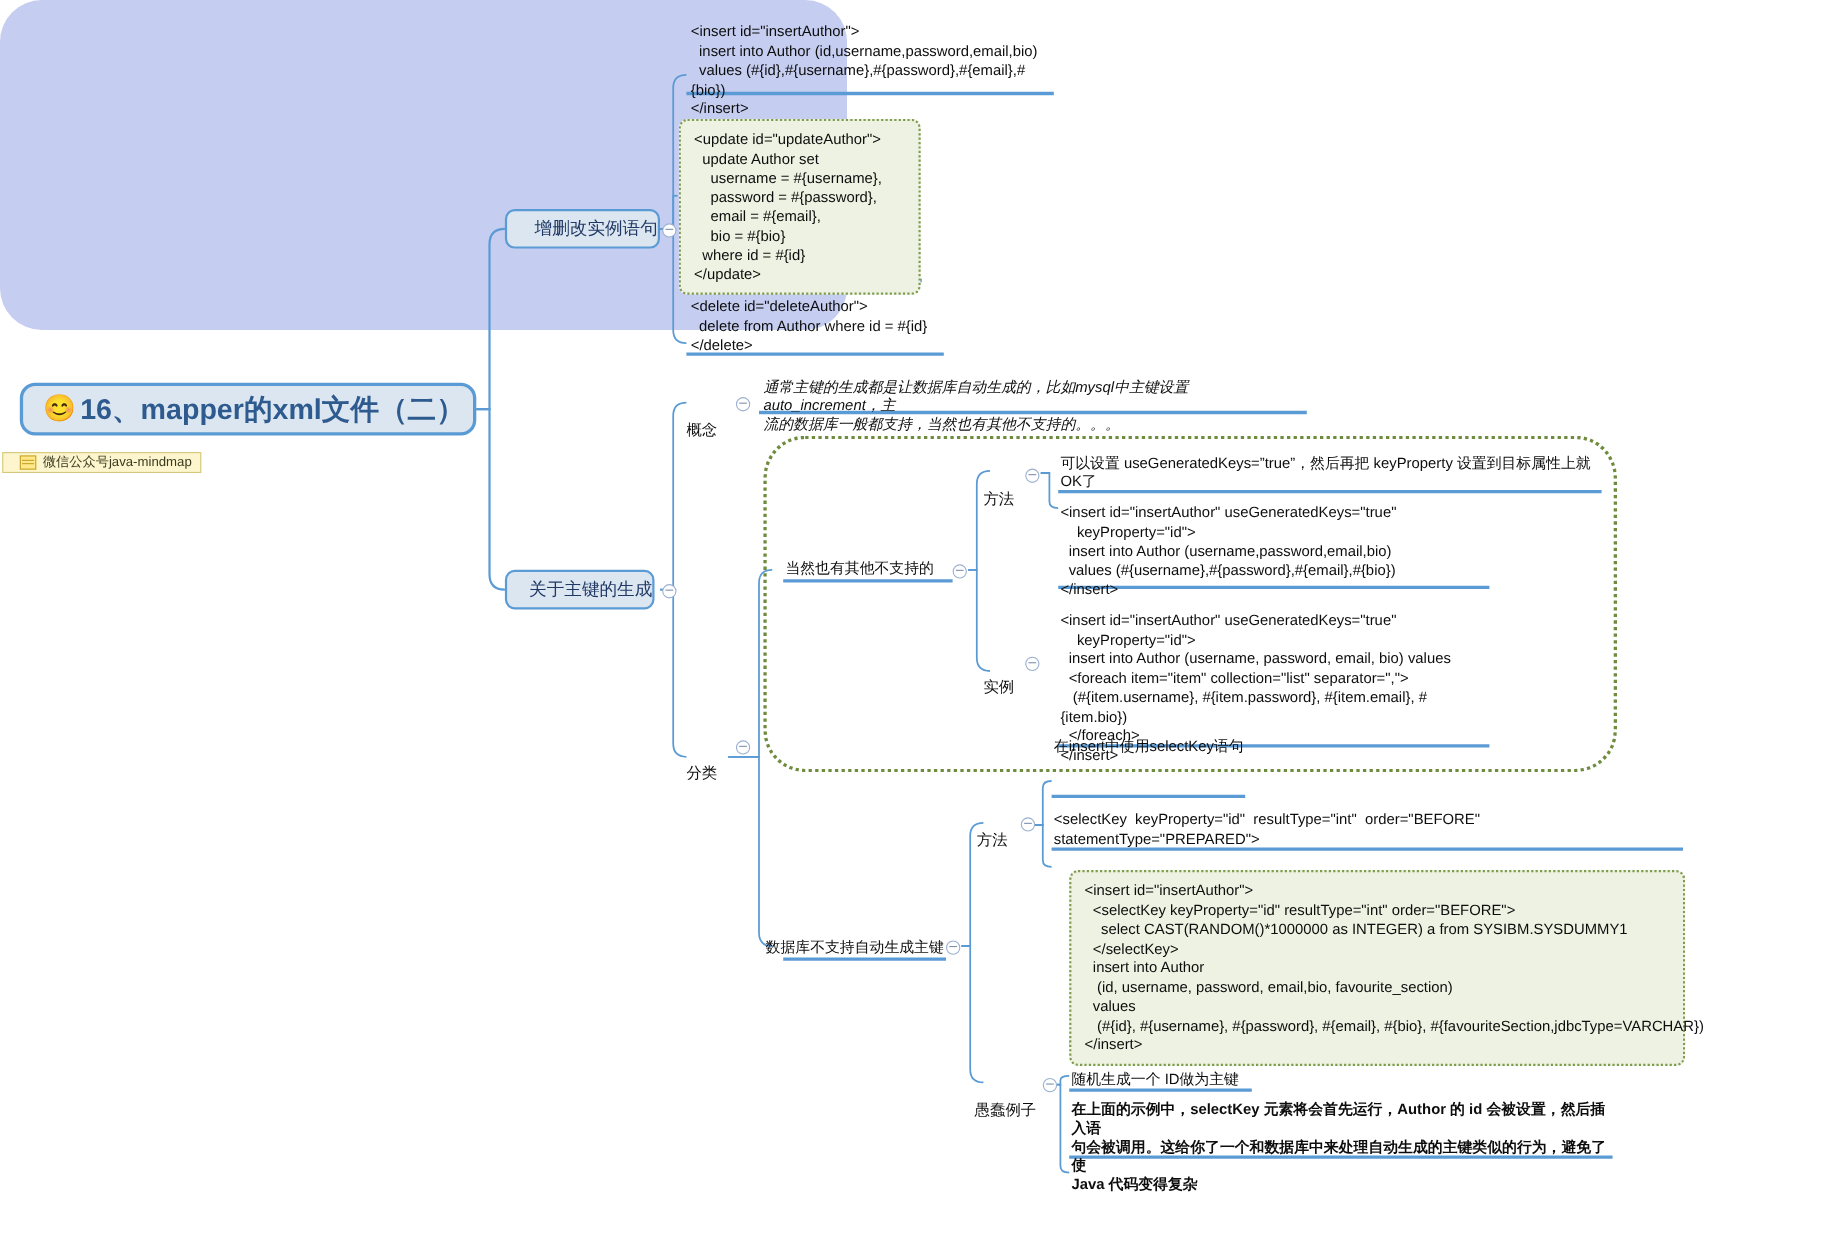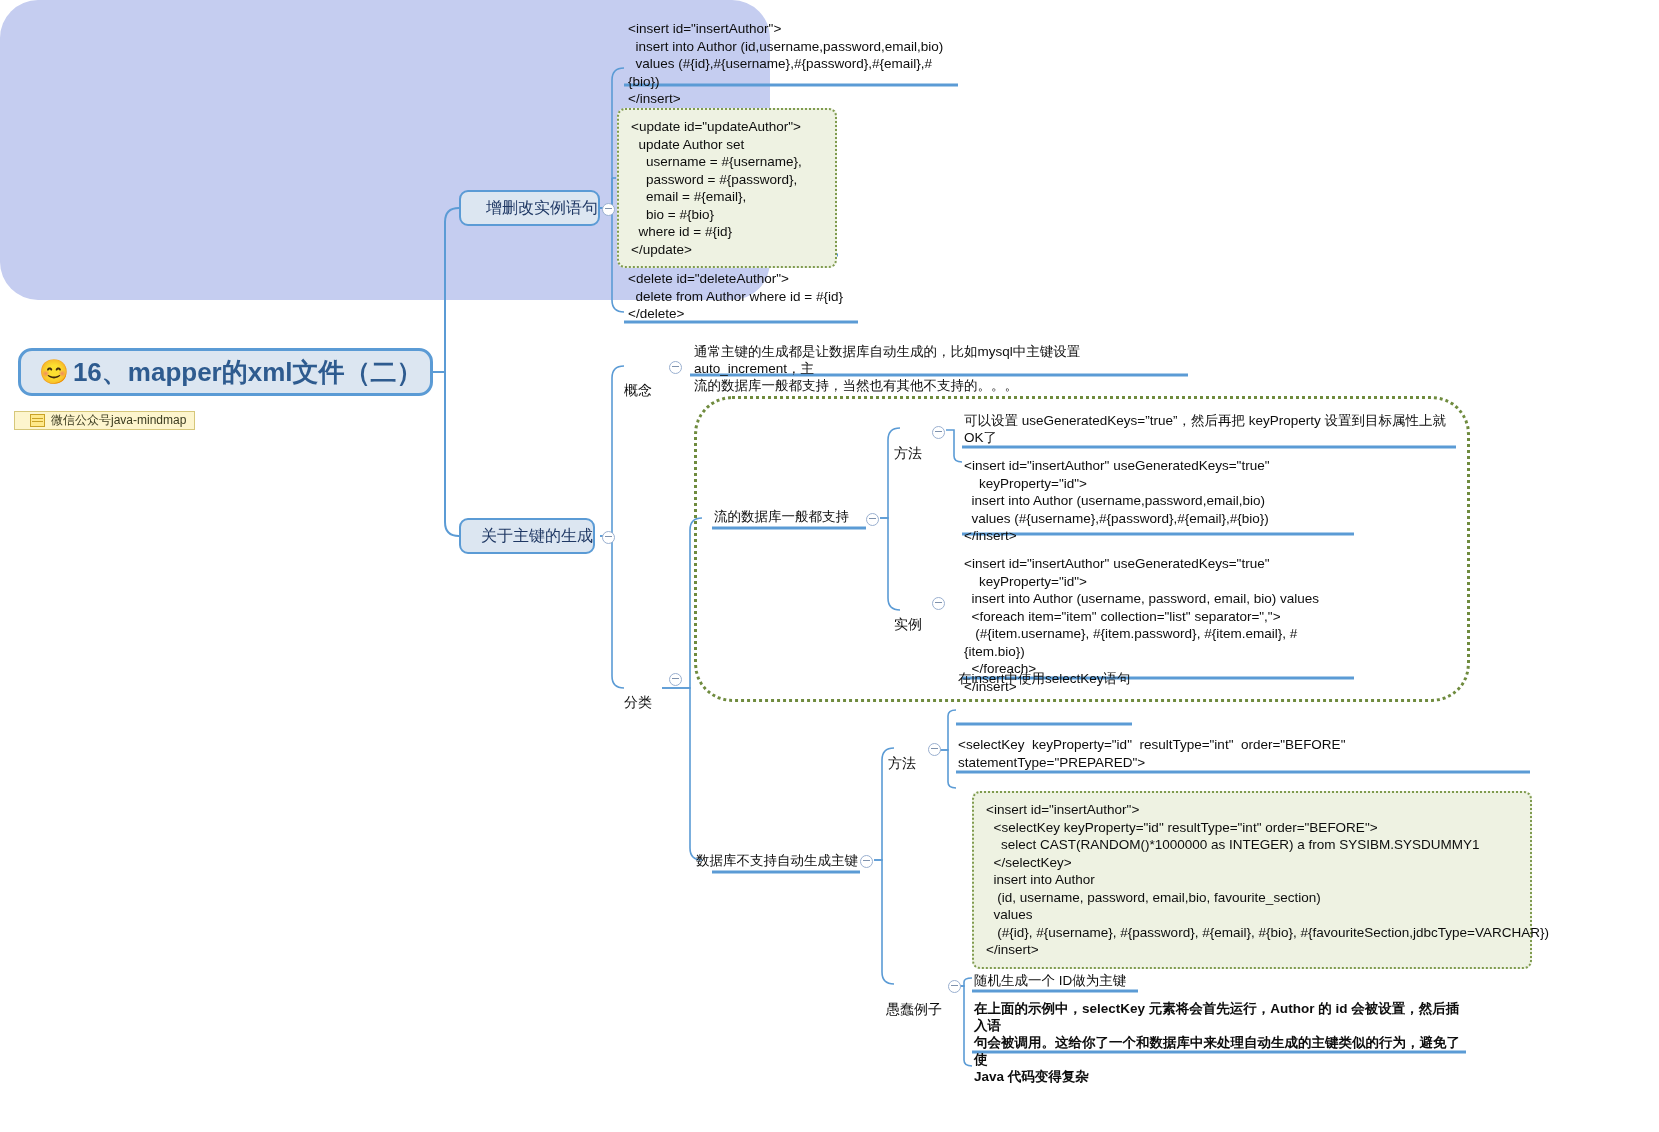--- a/index.html
+++ b/index.html
@@ -201,21 +201,21 @@
     <path d="M956 986 L964 986 L964 1060 Q964 1066 972 1066" fill="none" stroke="#5b9bd5" stroke-width="1.6"></path>
   </svg>
 
   <div class="cloud" style="left:694px; top:396px; width:770px; height:300px;"></div>
   <div class="cloud-dots" style="left:694px; top:396px; width:770px; height:300px;"></div>
 
   <div class="node root" style="left:18px; top:348px; width:415px; height:48px;">
     <span class="emoji">😊</span>
     <span>16、mapper的xml文件（二）</span>
   </div>
-  <div class="node chip" style="left:14px; top:411px; height:19px;padding-left:15px;">
+  <div class="node chip" style="left:2px; top:411px; height:19px;padding-left:15px;">
     <span class="glyph"></span>
     <span>微信公众号java-mindmap</span>
   </div>
 
   <div class="node lvl1" style="left:459px; top:190px; width:141px; height:36px;">
     <span>增删改实例语句</span>
   </div>
   <div class="toggle" style="left:602px; top:203px;"></div>
 
   <div class="node lvl1" style="left:459px; top:518px; width:136px; height:36px;">
@@ -236,27 +236,27 @@
     bio = #{bio}
   where id = #{id}
 &lt;/update&gt;</div>
 
   <div class="node txt mono" style="left:628px; top:270px; width:330px;">&lt;delete id="deleteAuthor"&gt;
   delete from Author where id = #{id}
 &lt;/delete&gt;</div>
 
   <div class="node label" style="left:624px; top:358px;">概念</div>
   <div class="toggle" style="left:669px; top:361px;"></div>
-  <div class="node txt" style="left:694px; top:343px; width:490px;">通常主键的生成都是让数据库自动生成的，比如mysql中主键设置auto_increment，主
+  <div class="node txt" style="left:694px; top:343px; width:490px;font-style:italic;">通常主键的生成都是让数据库自动生成的，比如mysql中主键设置auto_increment，主
 流的数据库一般都支持，当然也有其他不支持的。。。</div>
 
   <div class="node label" style="left:624px; top:670px;">分类</div>
   <div class="toggle" style="left:669px; top:673px;"></div>
 
-  <div class="node txt" style="left:714px; top:508px; width:160px;">流的数据库一般都支持</div>
+  <div class="node txt" style="left:714px; top:508px; width:160px;">当然也有其他不支持的</div>
   <div class="toggle" style="left:866px; top:513px;"></div>
 
   <div class="node label" style="left:894px; top:421px;">方法</div>
   <div class="toggle" style="left:932px; top:426px;"></div>
   <div class="node txt" style="left:964px; top:412px; width:492px;">可以设置 useGeneratedKeys=”true”，然后再把 keyProperty 设置到目标属性上就
 OK了</div>
 
   <div class="node txt mono" style="left:964px; top:457px; width:390px;">&lt;insert id="insertAuthor" useGeneratedKeys="true"
     keyProperty="id"&gt;
   insert into Author (username,password,email,bio)

